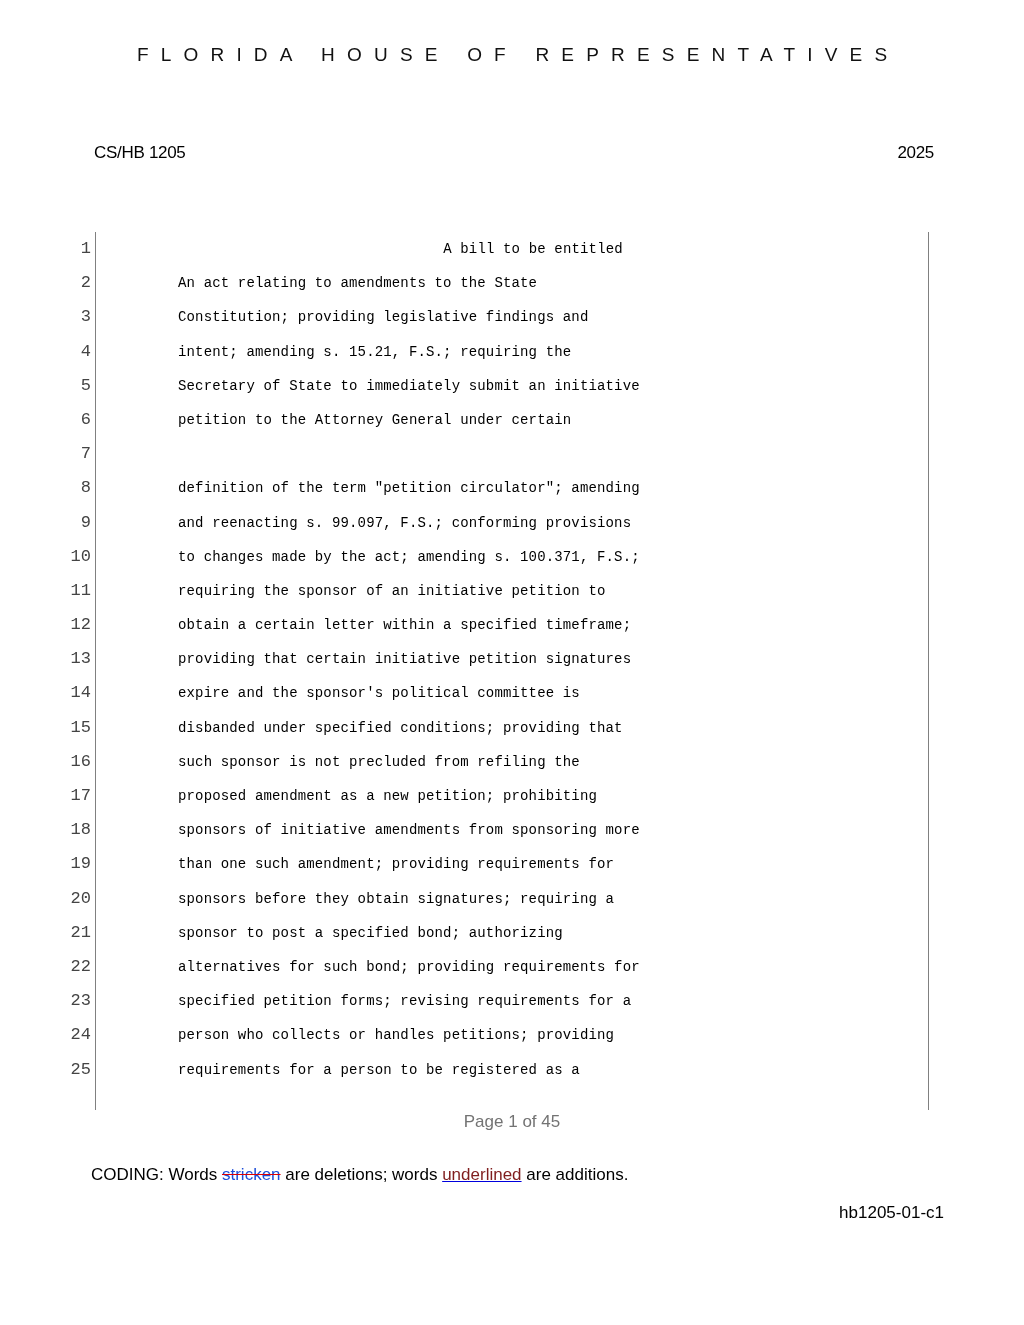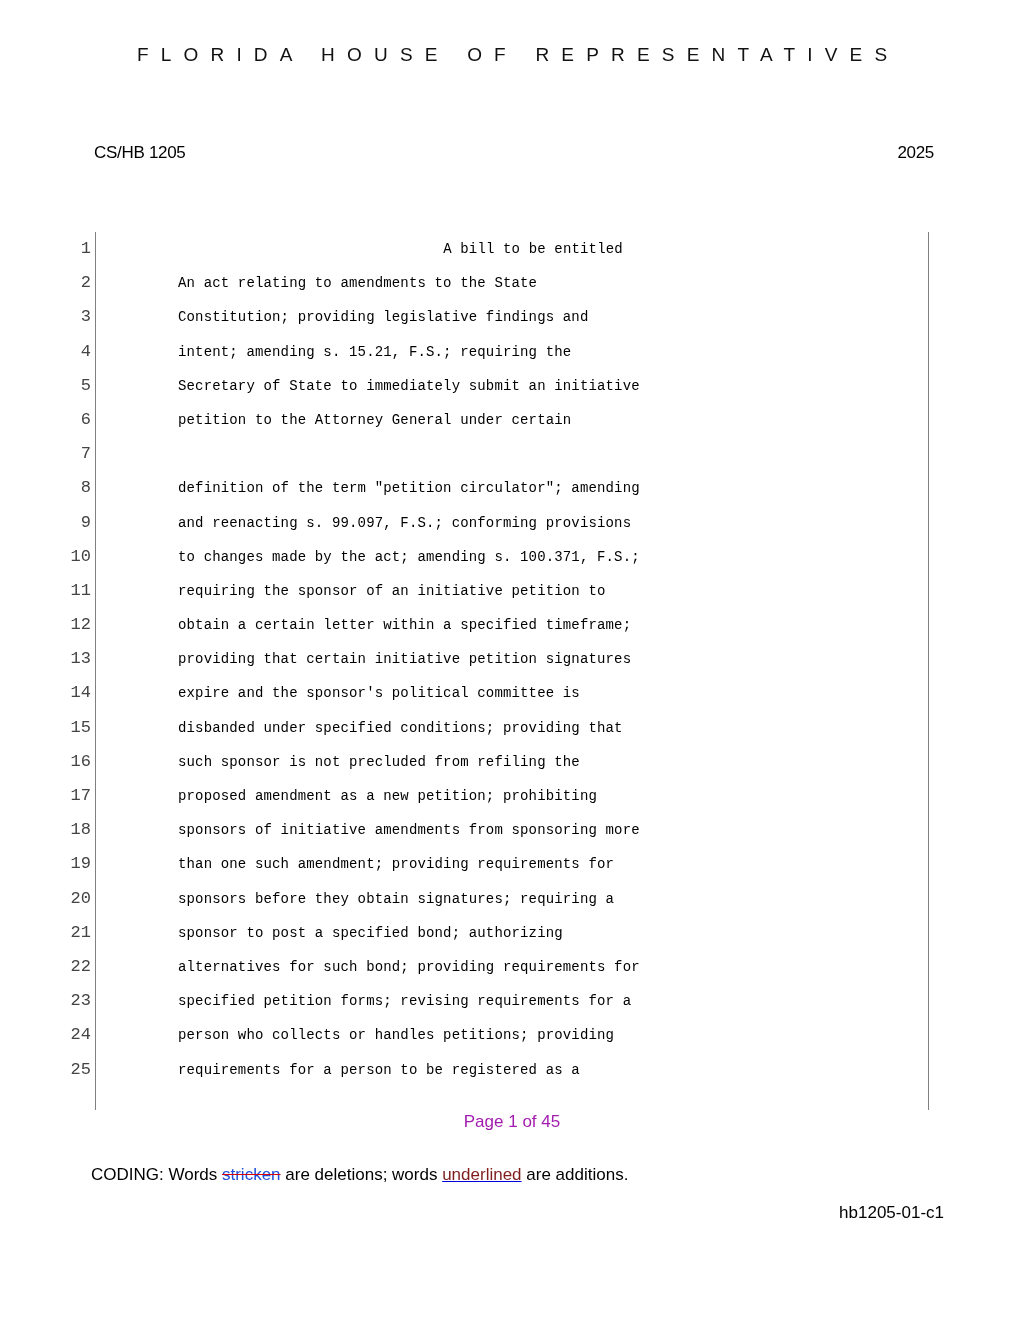--- a/index.html
+++ b/index.html
@@ -112,21 +112,21 @@
 
   
   .page-footer {
     position: absolute;
     top: 1112px;
     left: 0;
     width: 1024px;
     text-align: center;
     font-family: "Liberation Sans", sans-serif;
     font-size: 17px;
-    color: #a21caf;
+    color: #737373;
   }
   .coding-note {
     position: absolute;
     top: 1165px;
     left: 91px;
     font-family: "Liberation Sans", sans-serif;
     font-size: 17px;
     color: #000000;
     white-space: nowrap;
   }

